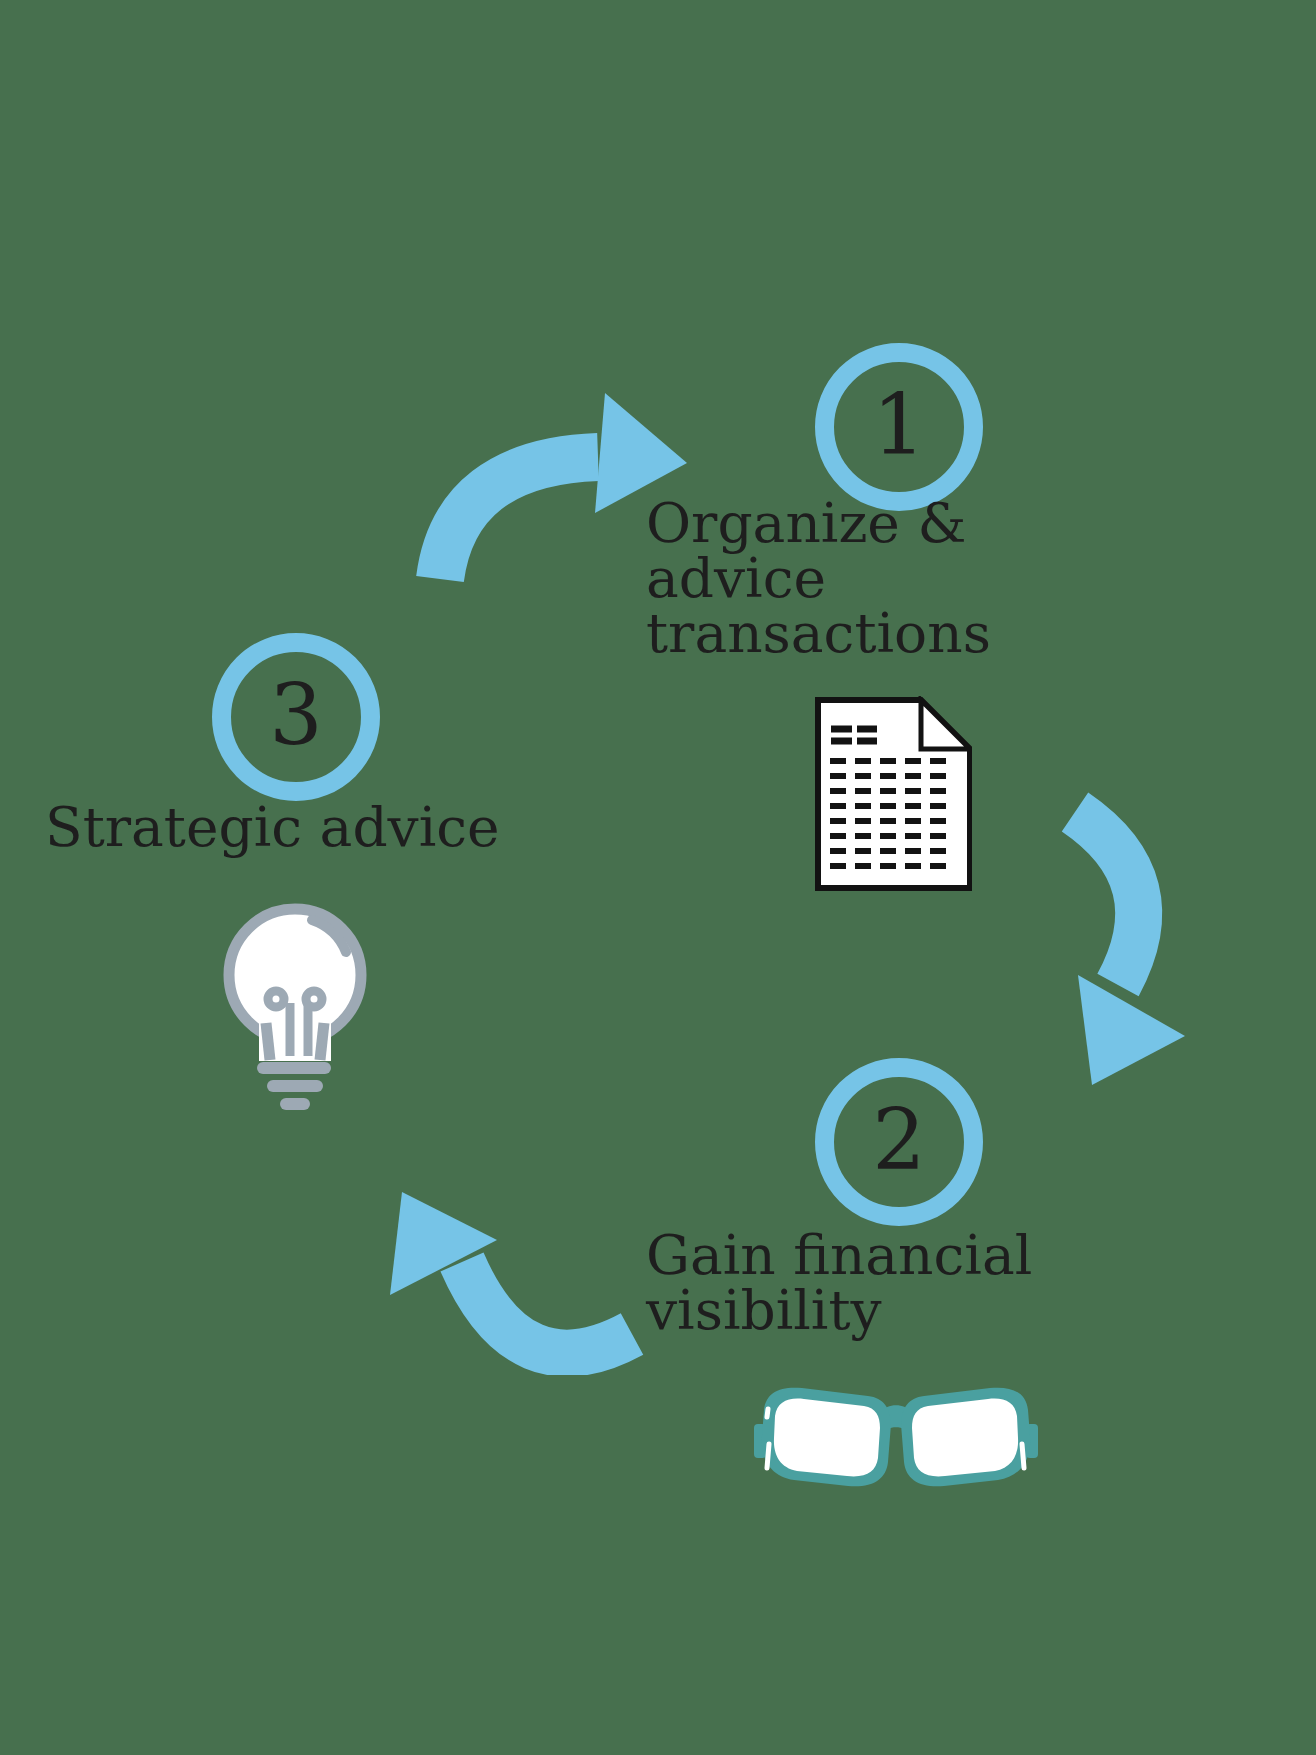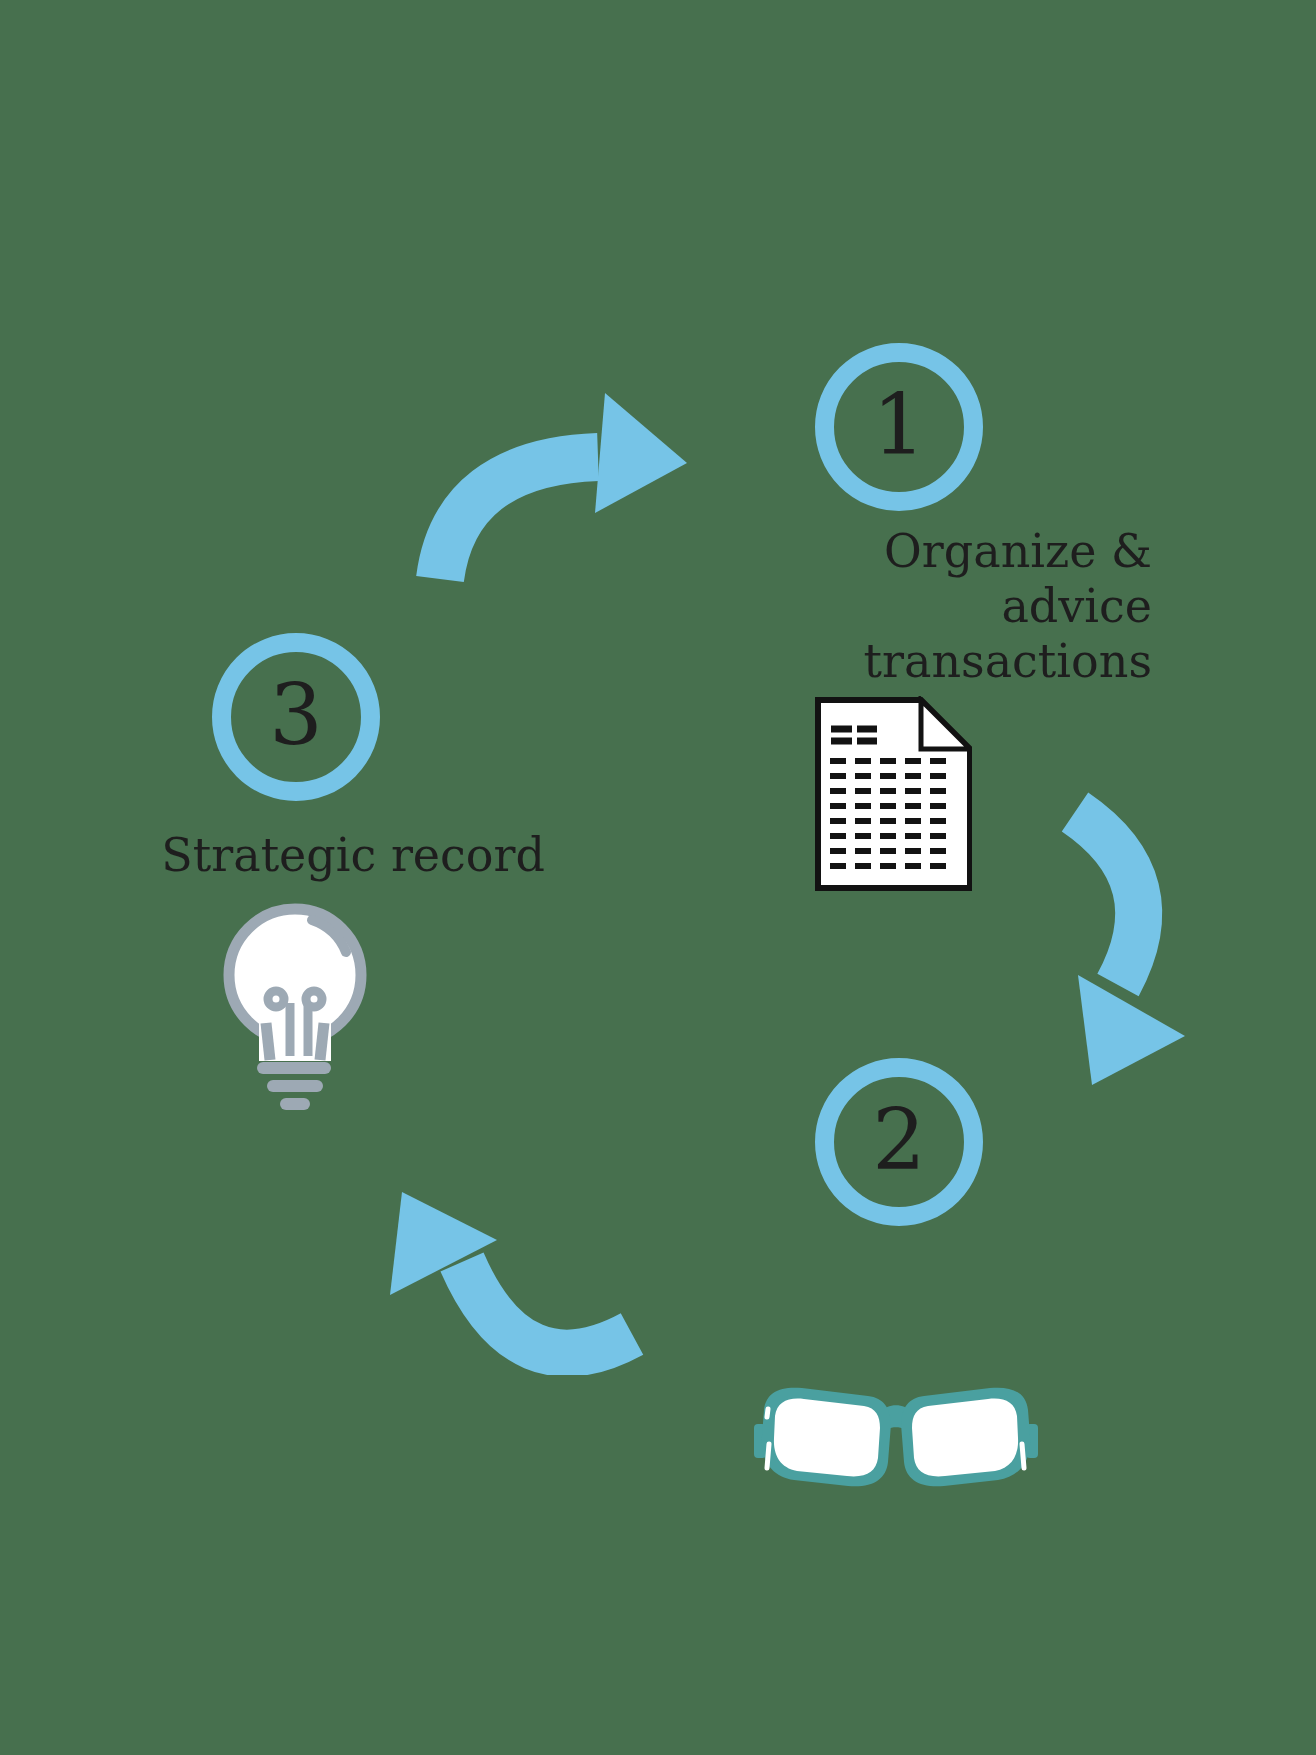--- a/index.html
+++ b/index.html
@@ -11,22 +11,22 @@
   .stage{position:relative;width:1316px;height:1755px;background:var(--c-background);overflow:hidden;}
   .abs{position:absolute;}
   
   .badge{position:absolute;width:130px;height:130px;border:19px solid var(--c-accent_blue);
          border-radius:50%;display:flex;align-items:center;justify-content:center;}
   .badge .num{font-size:84px;line-height:1;color:var(--c-text);transform:translateY(-2px);}
   .badge1{left:815px;top:343px;}
   .badge2{left:815px;top:1058px;}
   .badge3{left:212px;top:633px;}
   
-  .label{position:absolute;text-align:right;color:var(--c-text);font-size:46px;line-height:55px;
-         letter-spacing:0px;margin-top:28px;}
+  .label{position:absolute;text-align:left;color:var(--c-text);font-size:55px;line-height:55px;
+         letter-spacing:0px;}
   .label1{left:646px;top:496px;width:506px;}
   .label2{left:646px;top:1228px;width:506px;}
   .label3{left:45px;top:800px;width:500px;}
   
   .arrow-top{left:360px;top:370px;}
   .arrow-right{left:1040px;top:780px;}
   .arrow-bottom{left:375px;top:1180px;}
   .doc-icon{left:812px;top:696px;}
   .glasses-icon{left:750px;top:1376px;}
   .bulb-icon{left:205px;top:893px;}
@@ -73,20 +73,24 @@
       <line x1="18" y1="125" x2="140" y2="125"></line>
       <line x1="18" y1="140" x2="140" y2="140"></line>
       <line x1="18" y1="155" x2="140" y2="155"></line>
       <line x1="18" y1="170" x2="140" y2="170"></line>
     </g>
   </svg>
 
   <div class="badge badge2">
     <span class="num">2</span>
   </div>
+  <div class="label label2">
+    <div>Gain financial</div>
+    <div>visibility</div>
+  </div>
 
   <svg class="abs glasses-icon" width="292" height="118" viewBox="0 0 292 118">
     <g fill="var(--c-glasses_teal)">
       <rect x="4" y="48" width="12" height="34" rx="4"></rect>
       <rect x="276" y="48" width="12" height="34" rx="4"></rect>
       <path d="M130,36 C138,27 154,27 162,36 L162,58 C154,49 138,49 130,58 Z"></path>
       <path d="M14,34 C16,16 30,10 52,12 L118,20 C134,22 140,32 141,48 L138,86 C136,104 122,112 98,110 L44,104 C22,101 10,84 12,60 Z"></path>
       <path d="M278,34 C276,16 262,10 240,12 L174,20 C158,22 152,32 151,48 L154,86 C156,104 170,112 194,110 L248,104 C270,101 282,84 280,60 Z"></path>
     </g>
     <g fill="var(--c-white)">
@@ -97,21 +101,21 @@
       <path d="M18,33 L17,41"></path>
       <path d="M19,68 L17,92"></path>
       <path d="M272,68 L274,92"></path>
     </g>
   </svg>
 
   <div class="badge badge3">
     <span class="num">3</span>
   </div>
   <div class="label label3">
-    <div>Strategic record</div>
+    <div>Strategic advice</div>
   </div>
 
   <svg class="abs bulb-icon" width="180" height="235" viewBox="0 0 180 235">
     <circle cx="90" cy="82" r="66" fill="var(--c-white)" stroke="var(--c-bulb_grey)" stroke-width="11"></circle>
     <rect x="54" y="122" width="72" height="46" fill="var(--c-white)"></rect>
     <line x1="61" y1="130" x2="65" y2="167" stroke="var(--c-bulb_grey)" stroke-width="11"></line>
     <line x1="119" y1="130" x2="115" y2="167" stroke="var(--c-bulb_grey)" stroke-width="11"></line>
     <g stroke="var(--c-bulb_grey)" stroke-width="12" stroke-linecap="round">
       <line x1="58" y1="175" x2="120" y2="175"></line>
       <line x1="68" y1="193" x2="112" y2="193"></line>

